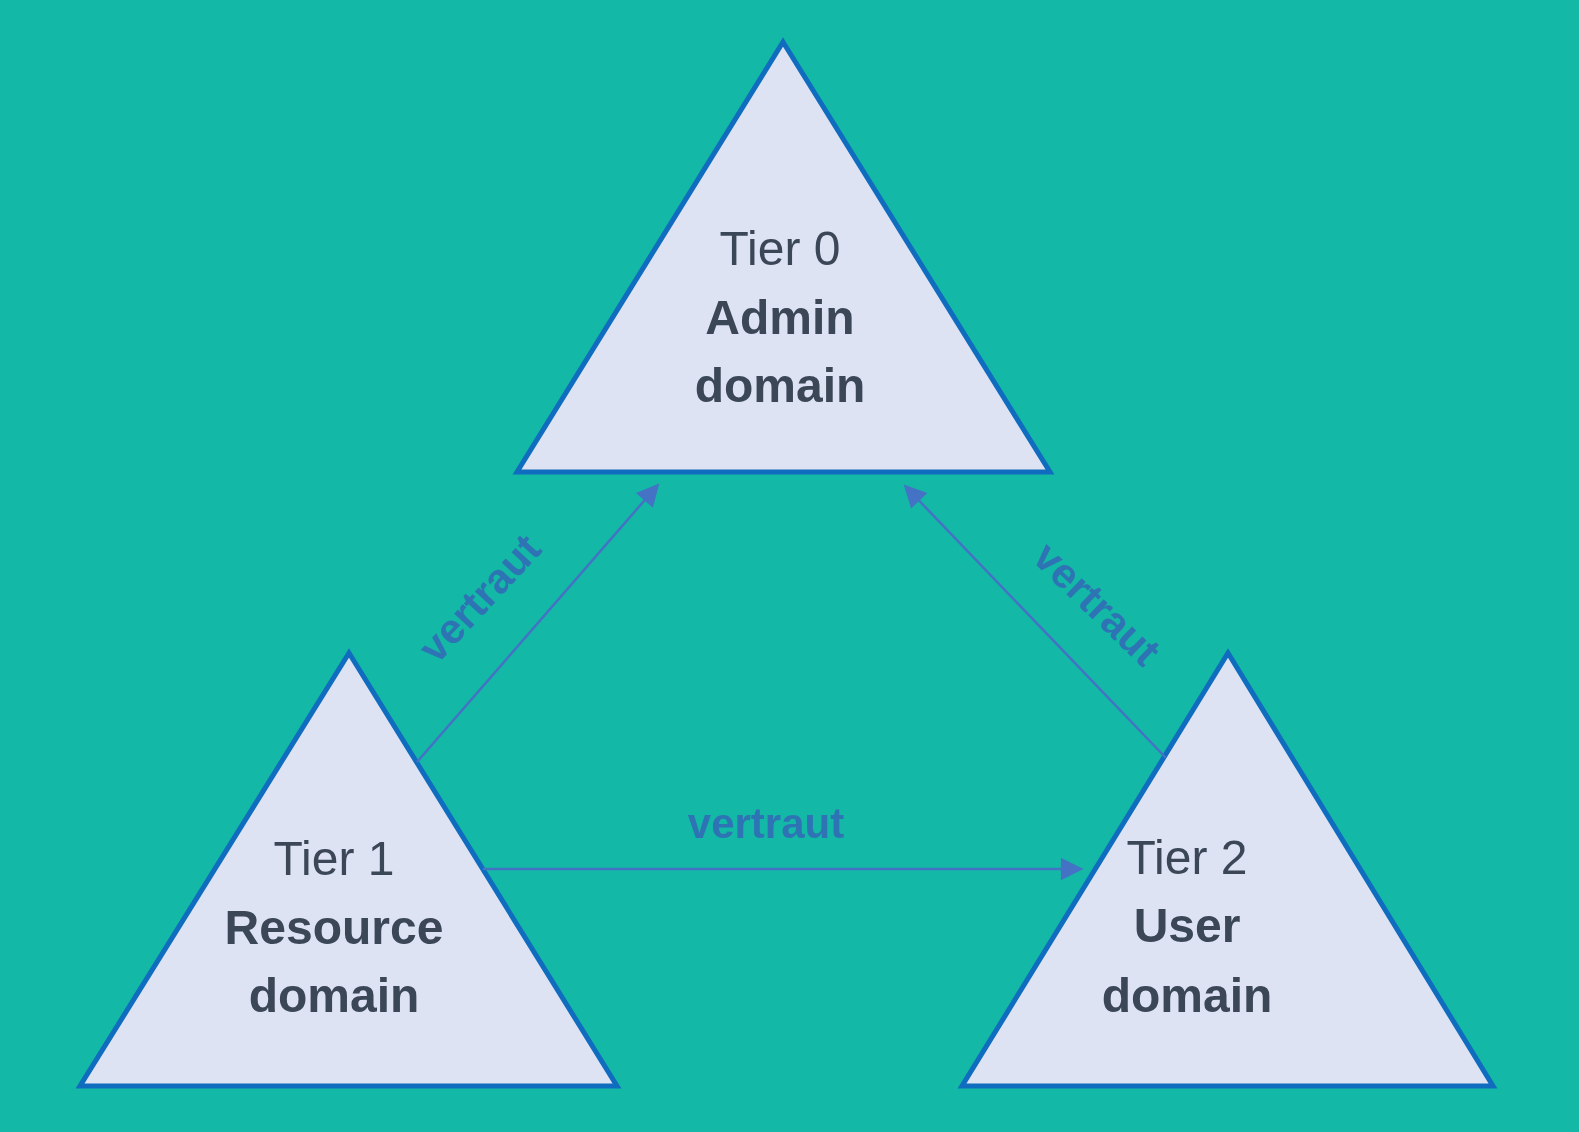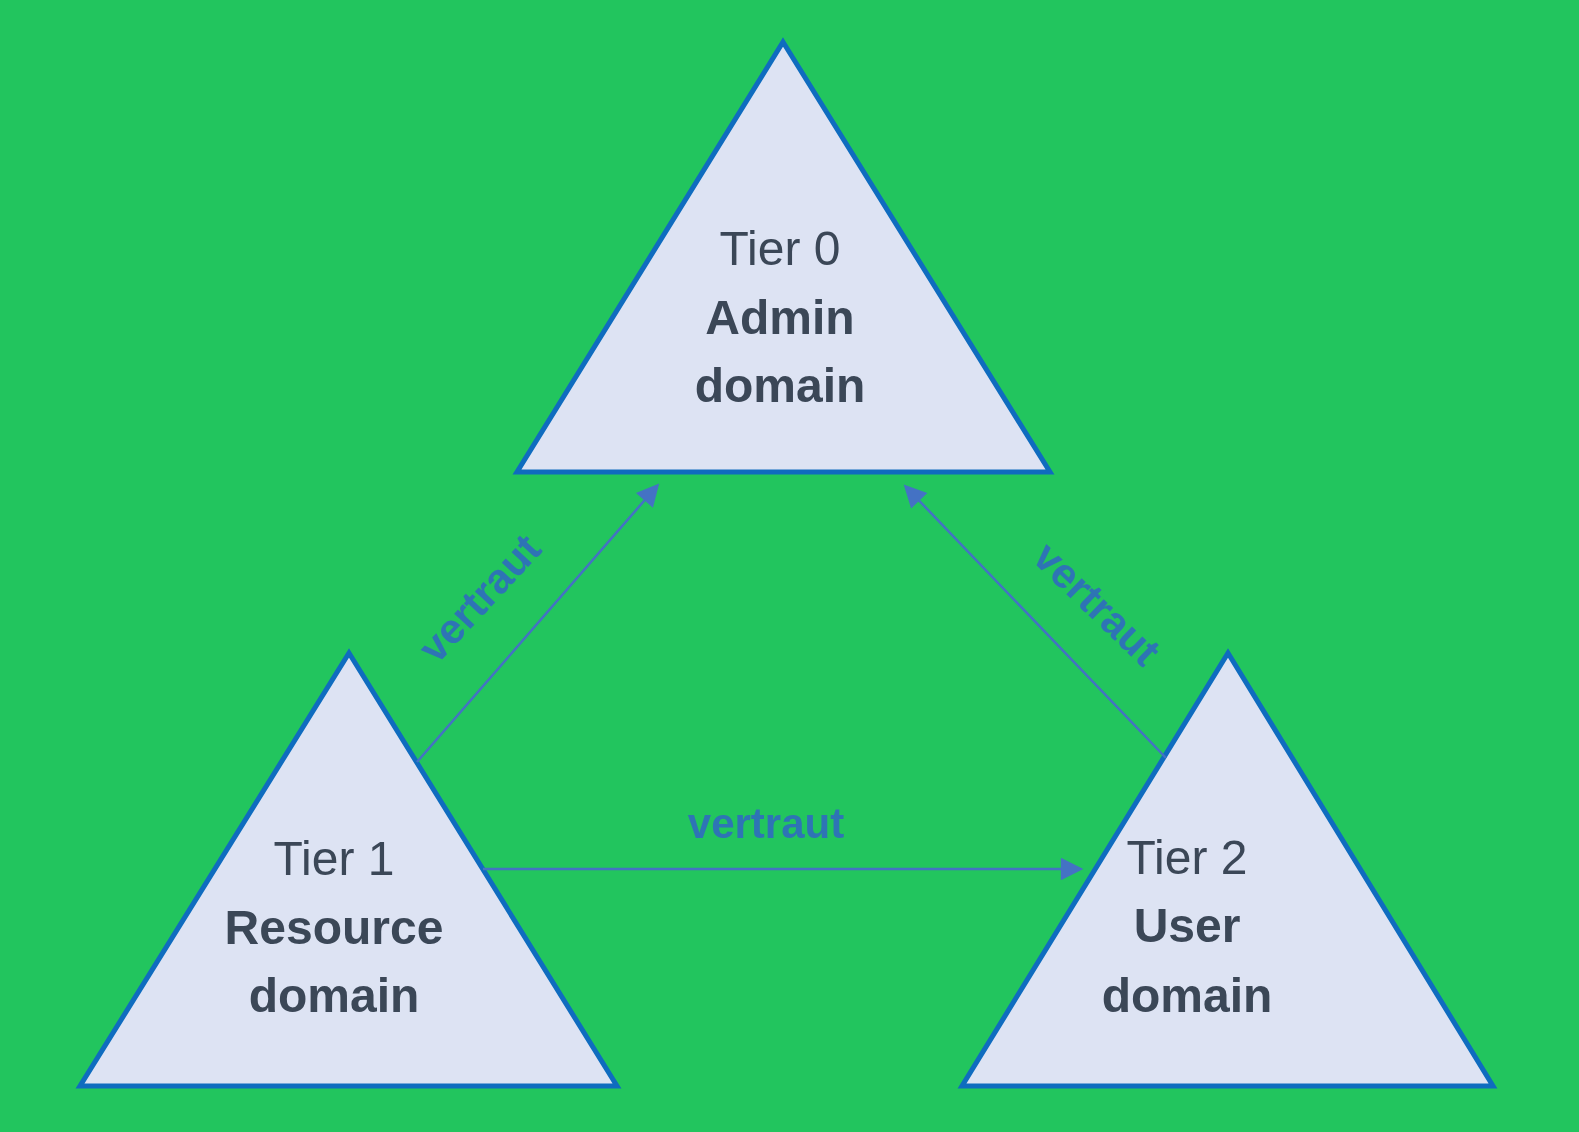--- a/index.html
+++ b/index.html
@@ -8,21 +8,21 @@
     background: #ffffff;
     width: 1579px;
     height: 1132px;
     overflow: hidden;
     font-family: "Liberation Sans", sans-serif;
   }
   .canvas {
     position: relative;
     width: 1579px;
     height: 1132px;
-    background: #22c55e;
+    background: #14b8a6;
   }
   svg { display: block; }
   .tri {
     fill: #dde3f3;
     stroke: #0f6cbf;
     stroke-width: 5;
     stroke-linejoin: miter;
   }
   .node-text {
     fill: #3b4757;

